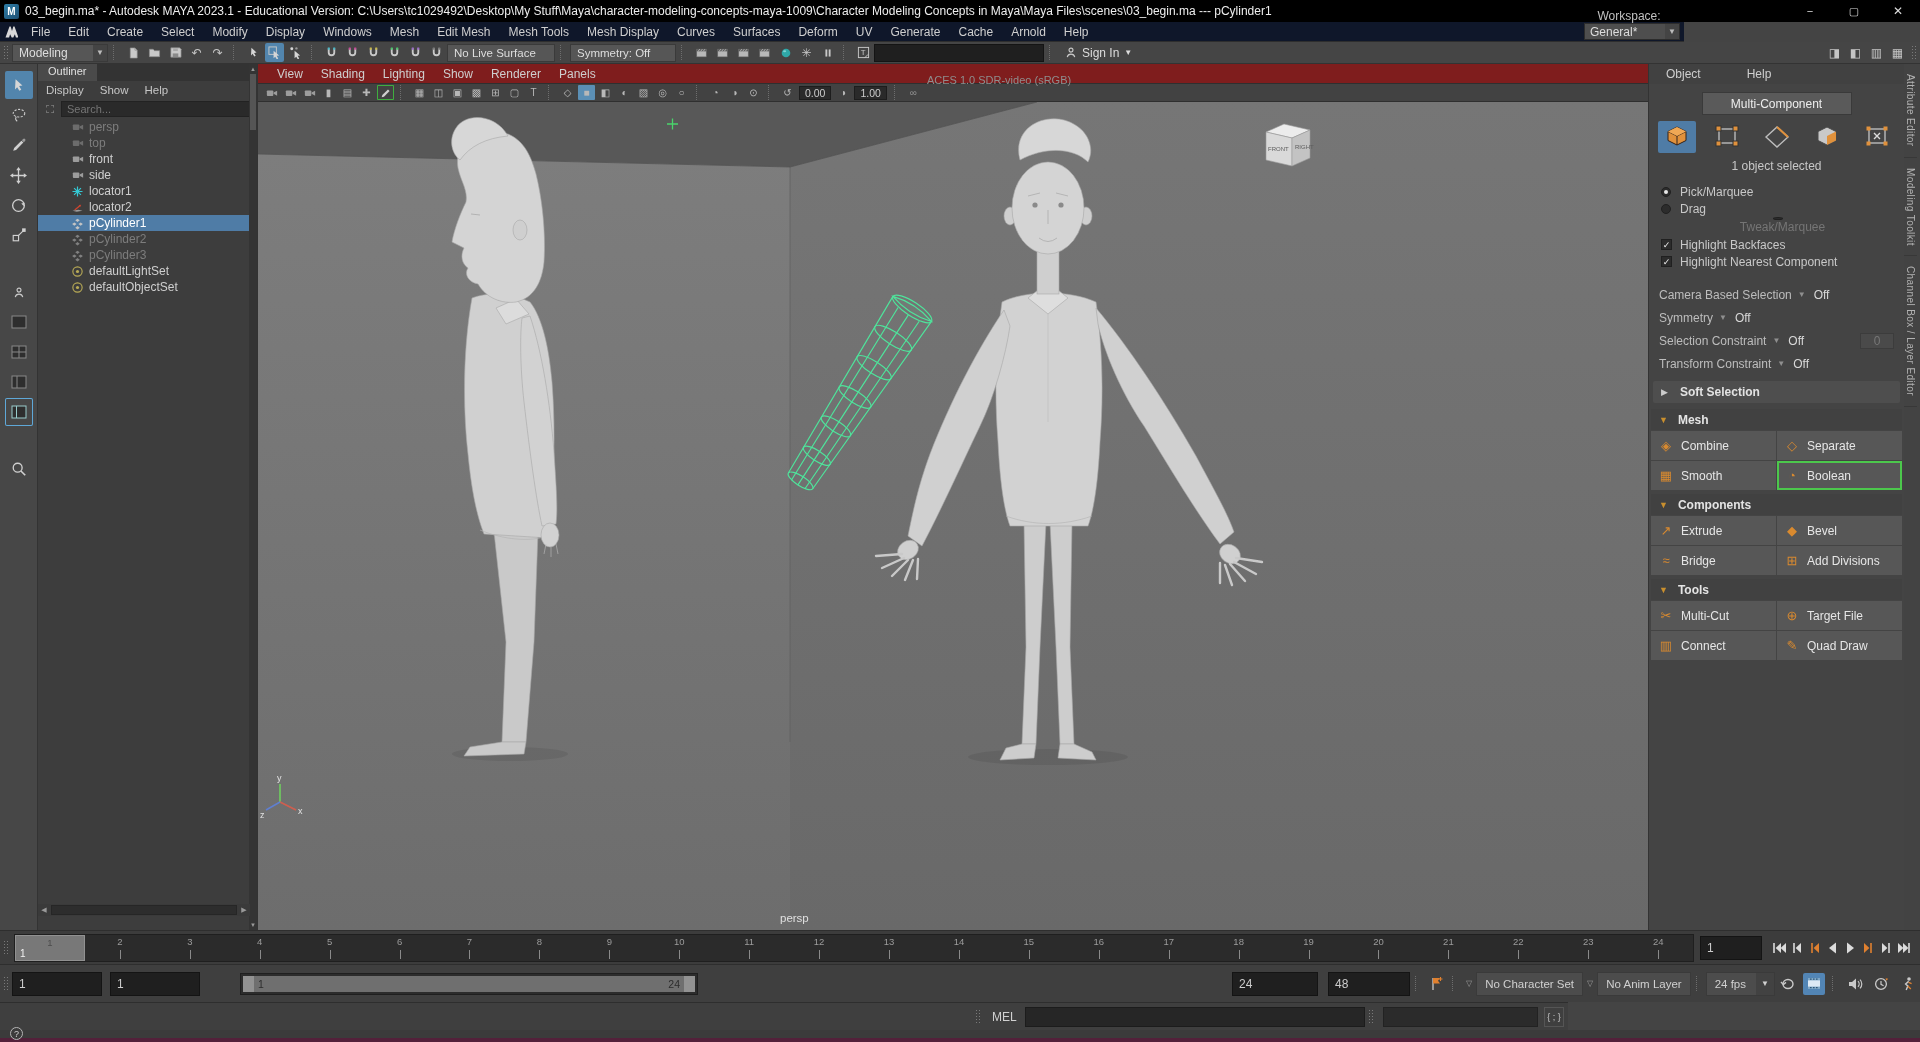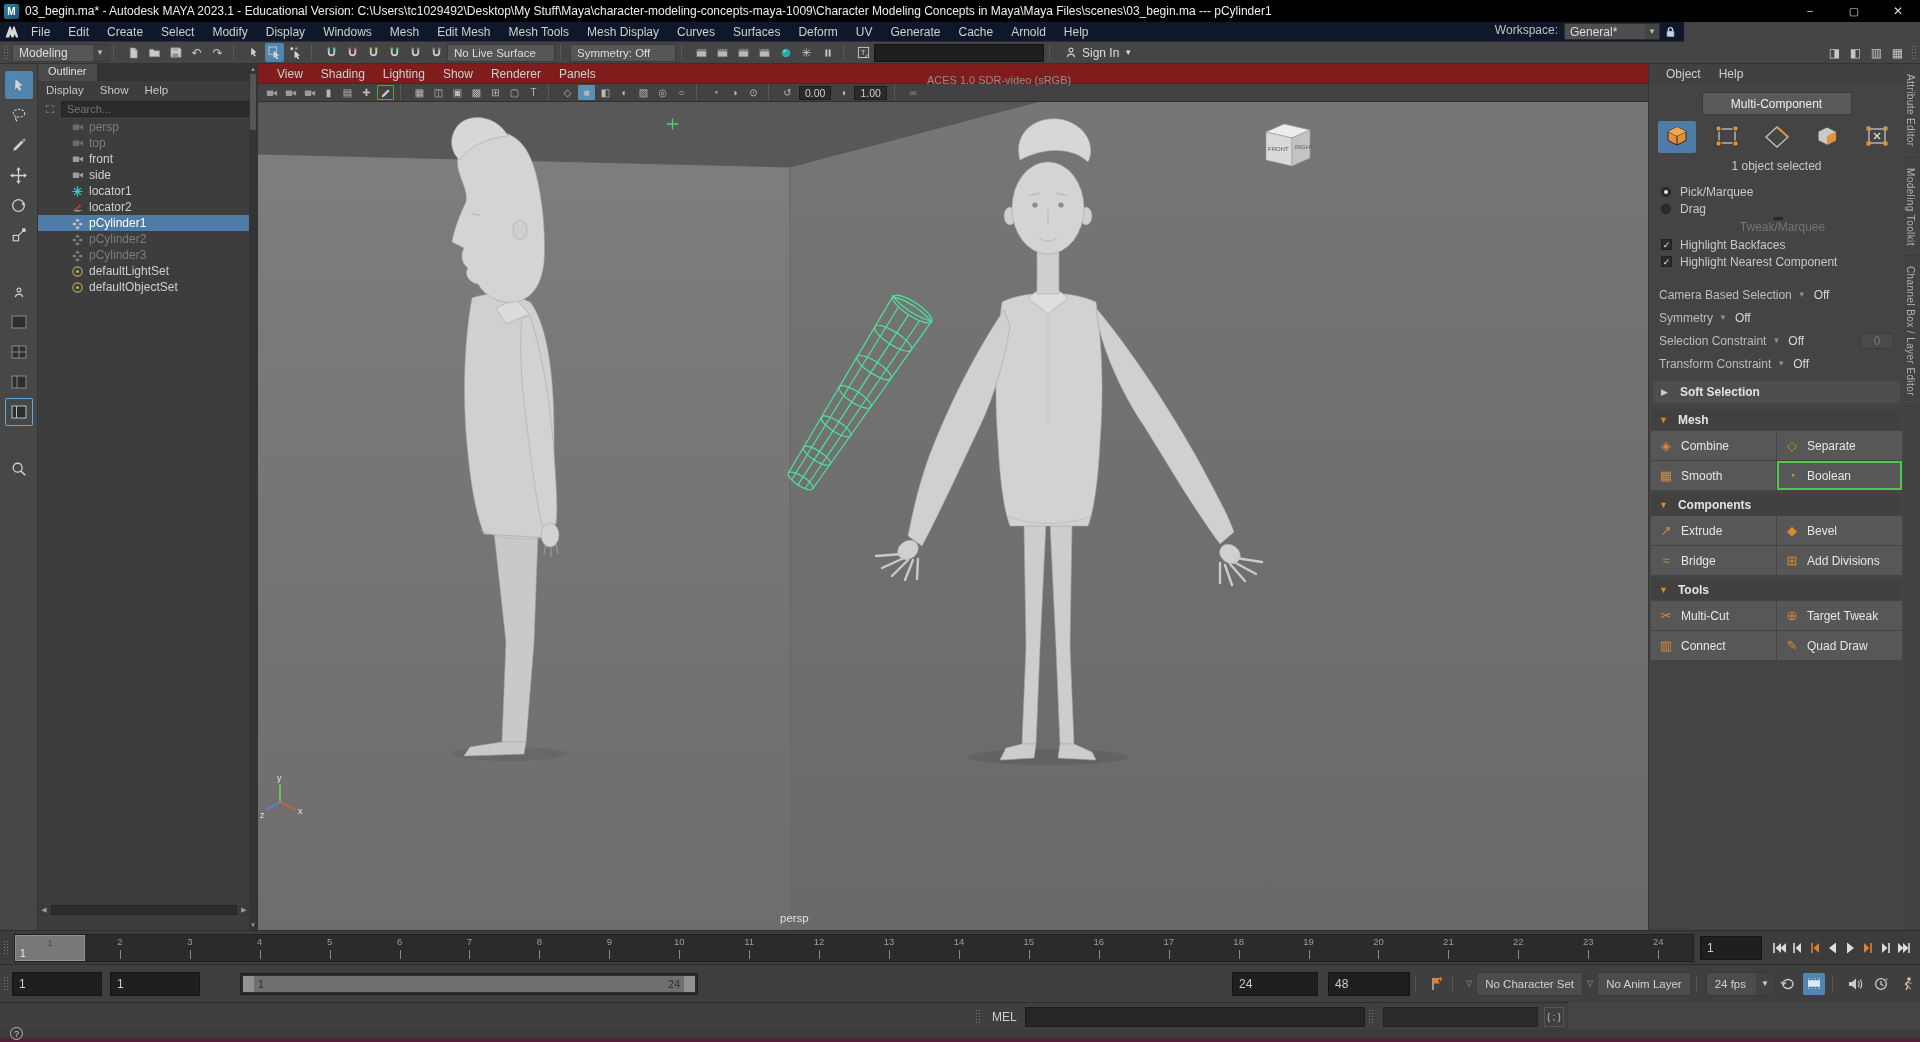--- a/index.html
+++ b/index.html
@@ -85,21 +85,21 @@
   .vib { width:17px; height:15px; margin:0 1px; display:flex; align-items:center; justify-content:center;
     font-size:10px; color:#b8b8b8; border-radius:1px; }
   .vfield { background:#2a2a2a; border:1px solid #1d1d1d; height:14px; color:#ccc; font-size:10.5px;
     display:flex; align-items:center; padding:0 5px; margin:0 2px; }
   .vcs { color:#8e8e8e; font-size:11px; margin-left:4px; display:flex; align-items:center; gap:16px;flex-direction:column; }
   .vpcanvas { display:block; width:1390px; height:828px; }
 
   
   .toolkit { position:absolute; left:1648px; top:0; width:256px; height:100%; background:#444; border-left:1px solid #333;
     font-size:12px; }
-  .tkmenus { height:20px; display:flex; align-items:center; background:#414141; padding-left:8px; }
+  .tkmenus { height:20px; display:flex; align-items:center; background:#414141; padding-left:8px;gap:28px; }
   .tkbtn-wrap { display:flex; justify-content:center; margin:8px 0 6px; }
   .tkbtn { width:150px; height:23px; background:#5a5a5a; border:1px solid #3a3a3a; color:#eee;
     display:flex; align-items:center; justify-content:center; }
   .modes { display:flex; justify-content:center; gap:12px; margin:4px 0 6px; }
   .mode { width:38px; height:32px; display:flex; align-items:center; justify-content:center; border-radius:2px; }
   .mode.active { background:#4f7ca6; }
   .selstatus { text-align:center; color:#c8c8c8; margin-bottom:10px; }
   .tkrow { display:flex; align-items:center; height:17px; padding-left:12px; color:#c8c8c8; }
   .tkrow.dim { color:#757575;flex-direction:column; }
   .radio { width:10px; height:10px; border-radius:50%; background:#2c2c2c; border:1px solid #202020;
@@ -207,21 +207,21 @@
         <div class="mitem">Mesh Display</div>
         <div class="mitem">Curves</div>
         <div class="mitem">Surfaces</div>
         <div class="mitem">Deform</div>
         <div class="mitem">UV</div>
         <div class="mitem">Generate</div>
         <div class="mitem">Cache</div>
         <div class="mitem">Arnold</div>
         <div class="mitem">Help</div>
       </div>
-    <div style="margin-left:auto; display:flex; padding-right:4px;">
+    <div style="margin-left:auto; display:flex; align-items:center; padding-right:4px;flex-direction:column;">
       <span class="ws-label">Workspace:</span>
       <div class="ws-box">
         <span>General*</span>
         <span class="caret">▼</span>
       </div>
       <span class="svgi" style="width:20px">
         <svg width="13" height="14" viewBox="0 0 14 14">
             <rect x="3.2" y="6" width="7.6" height="6" rx="1" fill="#c7d3e2" stroke="#7e93ad" stroke-width=".7"></rect>
             <path d="M4.7 6V4.5a2.3 2.3 0 0 1 4.6 0V6" fill="none" stroke="#c7d3e2" stroke-width="1.4"></path>
           </svg>
@@ -991,21 +991,21 @@
             <span class="car">▼</span>
             <span>Tools</span>
           </div>
           <div class="btngrid">
             <div class="tkb">
               <span class="gly">✂</span>
               <span>Multi-Cut</span>
             </div>
             <div class="tkb">
               <span class="gly">⊕</span>
-              <span>Target Tweak</span>
+              <span>Target File</span>
             </div>
             <div class="tkb">
               <span class="gly">▥</span>
               <span>Connect</span>
             </div>
             <div class="tkb">
               <span class="gly">✎</span>
               <span>Quad Draw</span>
             </div>
           </div>

